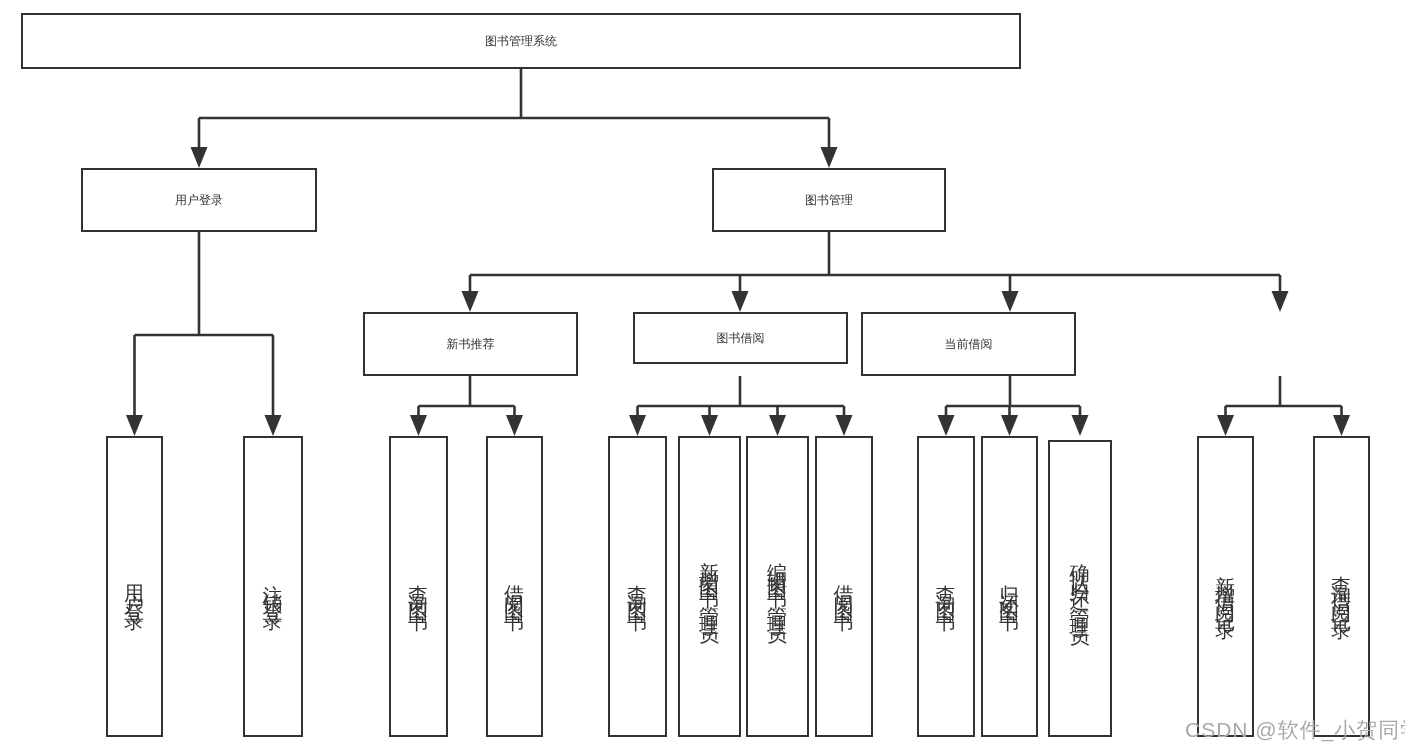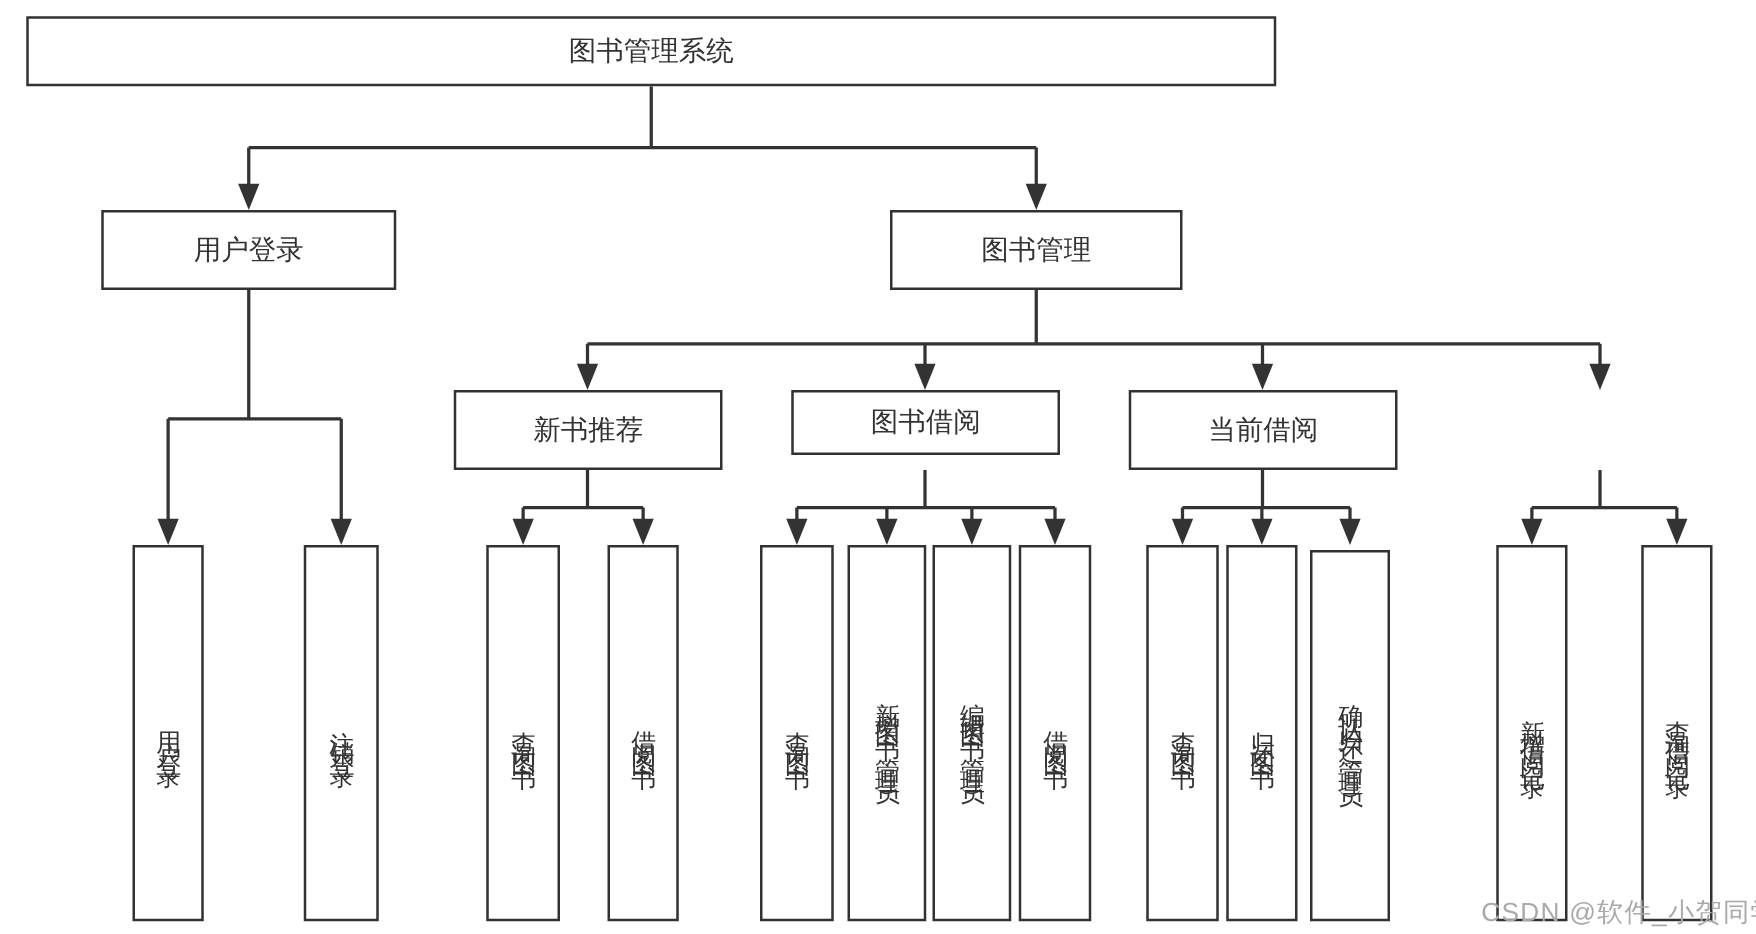--- a/index.html
+++ b/index.html
@@ -29,21 +29,21 @@
   .arrowhead { fill: #333333; }
   .box {
     position: absolute;
     box-sizing: border-box;
     border: 2.5px solid #323232;
     background: #ffffff;
     color: #333333;
     display: flex;
     align-items: center;
     justify-content: center;
-    font-size: 22px;
+    font-size: 12px;
     line-height: 1;
     white-space: nowrap;
   }
   .vbox {
     writing-mode: vertical-rl;
     text-orientation: mixed;
     letter-spacing: 9px;
     font-size: 20px;
   }
   .watermark {
@@ -121,21 +121,21 @@
     <use href="#arr" x="1341.5" y="436"></use>
   </svg>
 
   <div class="box" style="left:21px; top:13px; width:1000px; height:56px;">图书管理系统</div>
 
   <div class="box" style="left:81px; top:168px; width:236px; height:64px;">用户登录</div>
   <div class="box" style="left:363px; top:312px; width:215px; height:64px;">新书推荐</div>
 
   <div class="box" style="left:712px; top:168px; width:234px; height:64px;">图书管理</div>
   <div class="box" style="left:633px; top:312px; width:215px; height:52px;">图书借阅</div>
-  <div class="box" style="left:903px; top:312px; width:215px; height:64px;">当前借阅</div>
+  <div class="box" style="left:861px; top:312px; width:215px; height:64px;">当前借阅</div>
 
   <div class="box vbox" style="left:106px; top:436px; width:57px; height:301px;">用户登录</div>
   <div class="box vbox" style="left:243px; top:436px; width:60px; height:301px;">注销登录</div>
 
   <div class="box vbox" style="left:389px; top:436px; width:59px; height:301px;">查询图书</div>
   <div class="box vbox" style="left:486px; top:436px; width:57px; height:301px;">借阅图书</div>
 
   <div class="box vbox" style="left:608px; top:436px; width:59px; height:301px;">查询图书</div>
   <div class="box vbox" style="left:678px; top:436px; width:63px; height:301px;">新增图书（管理员）</div>
   <div class="box vbox" style="left:746px; top:436px; width:63px; height:301px;">编辑图书（管理员）</div>

